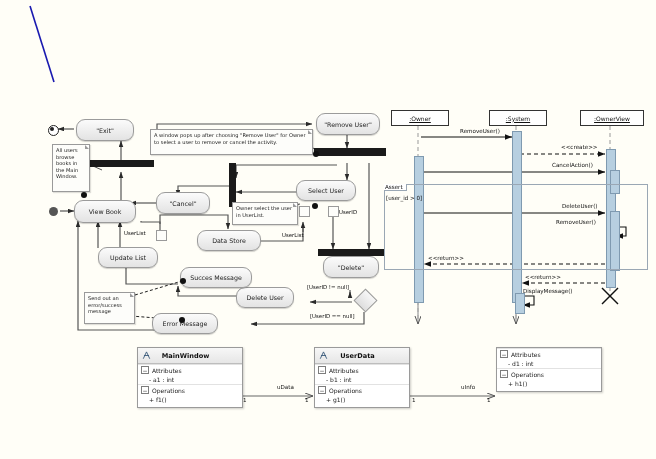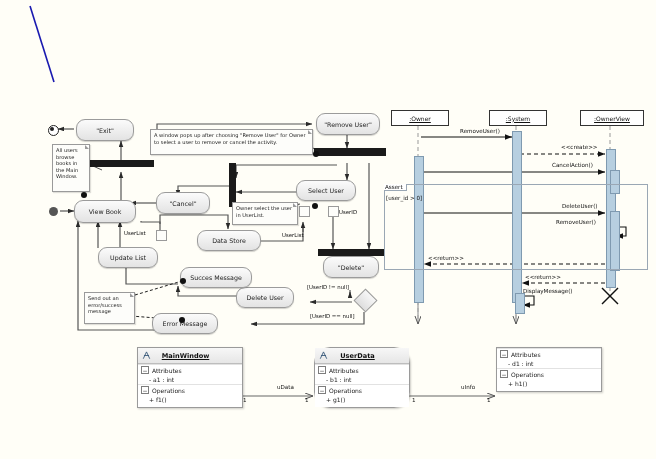--- a/index.html
+++ b/index.html
@@ -40,21 +40,21 @@
   .frame{position:absolute;border:1px solid #9aa7b4;background:transparent;}
   .fraglab{position:absolute;background:#fff;border:1px solid #9aa7b4;
         border-top:none;border-left:none;font-size:5.6px;padding:0 3px 0 1px;}
   .fragcond{position:absolute;font-size:5.6px;}
 
   
   .cls{position:absolute;border:1px solid #9a9a9a;background:#fff;
         box-shadow:1px 1px 2px rgba(0,0,0,.20);}
   .cls .hd{height:15px;background:linear-gradient(#f7f7f7,#e6e6e6);
         border-bottom:1px solid #bdbdbd;display:flex;align-items:center;
-        font-size:6.6px;font-weight:bold;color:#111;position:relative;text-decoration:underline;}
+        font-size:6.6px;font-weight:bold;color:#111;position:relative;}
   .cls .hd .nm{flex:1;text-align:center;padding-right:9px;}
   .cls .sec{display:flex;align-items:center;font-size:6px;color:#222;
         padding:1px 0 1px 3px;gap:3px;}
   .cls .sec.grp{border-top:1px solid #e2e2e2;}
   .cls .itm{font-size:6px;color:#222;padding:1px 0 1px 11px;}
   .box9{width:6px;height:6px;border:1px solid #7d7d7d;background:#fff;
         display:inline-flex;align-items:center;justify-content:center;
         font-size:6px;line-height:5px;color:#333;flex:0 0 auto;}
   .cls .body{background:#fff;padding-bottom:3px;}
   .clsicon{position:absolute;left:4px;top:3px;width:9px;height:9px;}
@@ -302,21 +302,21 @@
         </div>
         <div class="itm">- a1 : int</div>
         <div class="sec grp">
           <span class="box9">−</span>
           <span>Operations</span>
         </div>
         <div class="itm">+ f1()</div>
       </div>
     </div>
 
-    <div class="cls" style="left:314px;top:347px;width:94px;border-radius:16px;">
+    <div class="cls" style="left:314px;top:347px;width:94px;">
       <div class="hd">
         <svg class="clsicon" viewBox="0 0 10 10">
           <path d="M5 1 L8.6 8.6 M5 1 L1.4 8.6 M2.2 5 L7.8 5" stroke="#3a5a7a" stroke-width="1" fill="none"></path>
         </svg>
         <div class="nm">UserData</div>
       </div>
       <div class="body">
         <div class="sec grp">
           <span class="box9">−</span>
           <span>Attributes</span>

